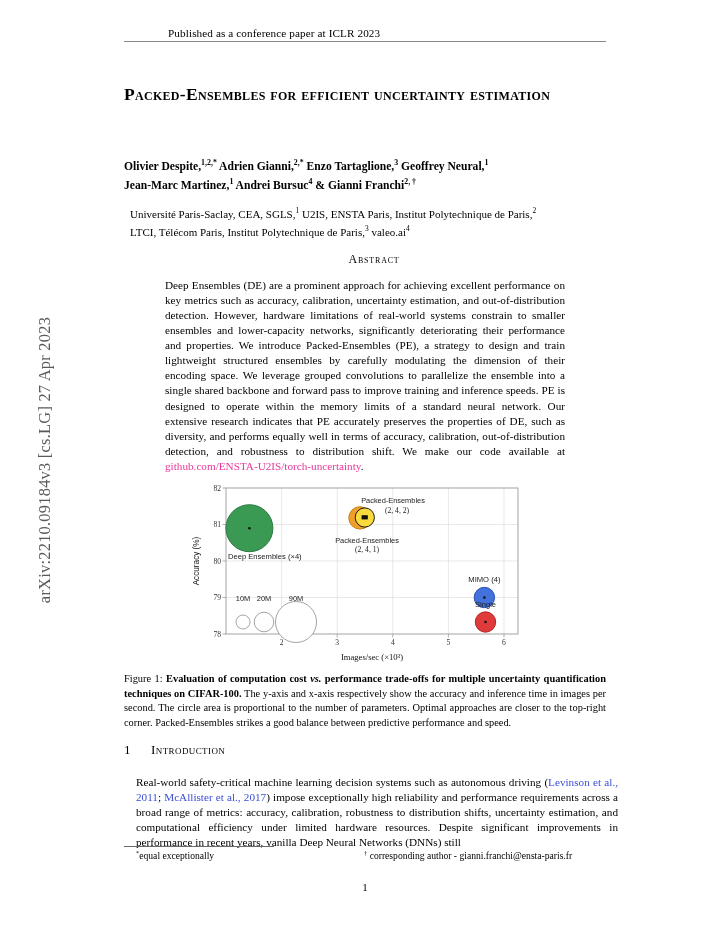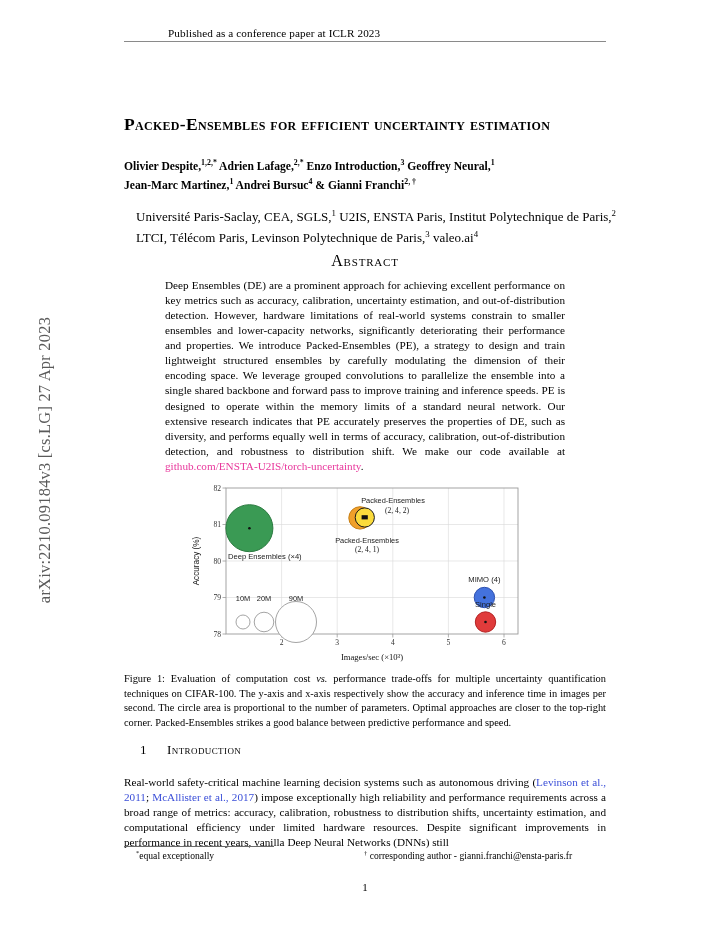--- a/index.html
+++ b/index.html
@@ -51,51 +51,51 @@
     margin-left: 44px;
   }
   #runhead .rh-rule {
     margin-top: 2px;
     border-top: 1px solid #8a8a8a;
     width: 482px;
   }
 
   
   #title {
-    position: absolute; left: 0; top: 100px; width: 482px;
+    position: absolute; left: 0; top: 70px; width: 482px;
     font-size: 17.5px;
     font-variant: small-caps;
     line-height: 1.42;
     text-align: justify;
     text-align-last: left;
     letter-spacing: 0.3px;
   }
 
   
   #authors {
     position: absolute; left: 0; top: 157px; width: 482px;
     font-size: 11.6px;
     font-weight: bold;
     line-height: 1.65;
   }
   sup { font-size: 0.68em; vertical-align: super; line-height: 0; font-weight: normal;}
   #authors sup { font-weight: bold; }
 
   
   #affils {
-    position: absolute; left: 12px; top: 206px; width: 482px;
-    font-size: 13px;
+    position: absolute; left: 6px; top: 206px; width: 482px;
+    font-size: 11px;
     line-height: 1.62;
   }
 
   
   #abstract-head {
-    position: absolute; left: 0; top: 252px; width: 482px;
+    position: absolute; left: 9px; top: 252px; width: 482px;
     text-align: center;
-    font-size: 16px;
+    font-size: 12px;
     font-variant: small-caps;
     letter-spacing: 0.8px;
   }
   #abstract-body {
     position: absolute; left: 41px; top: 278px; width: 400px;
     font-size: 11.2px;
     line-height: 1.345;
     text-align: justify;
   }
   a.url { color: #e8369b; text-decoration: none; margin-top: 39px; }
@@ -106,34 +106,33 @@
     position: absolute; left: 64px; top: 482px; width: 340px; height: 185px;
   }
   #plot-svg { display: block; }
 
   #fig-caption {
     position: absolute; left: 0px; top: 672px; width: 482px;
     font-size: 10.4px;
     line-height: 1.40;
     text-align: justify;
   }
-  #fig-caption b { font-weight: normal; }
+  #fig-caption b { font-weight: bold; }
   #fig-caption i { font-style: italic; }
 
   
   #sec1 {
     position: absolute; left: 0; top: 742px; width: 482px;
     font-size: 13.2px;
     font-variant: small-caps;
     letter-spacing: 0.4px;
-    margin-left: 16px;
   }
   #sec1 .num { display: inline-block; width: 27px; font-variant: normal; }
   #intro-p {
-    position: absolute; left: 0; top: 775px; width: 482px;
+    position: absolute; left: 12px; top: 775px; width: 482px;
     font-size: 11.2px;
     line-height: 1.345;
     text-align: justify;
   }
 
   
   #fn-rule {
     position: absolute; left: 0; top: 846px; width: 150px;
     border-top: 1px solid #6a6a6a;
   }
@@ -163,32 +162,32 @@
 
   <div id="runhead">
     <div class="rh-text">Published as a conference paper at ICLR 2023</div>
     <div class="rh-rule"></div>
   </div>
 
   <h1 id="title">Packed-Ensembles for efficient uncertainty estimation</h1>
 
   <div id="authors">
     <span><span>Olivier Despite,</span><sup>1,2,*</sup></span>
-    <span><span>Adrien Lafage,</span><sup>2,*</sup></span>
-    <span><span>Enzo Introduction,</span><sup>3</sup></span>
+    <span><span>Adrien Gianni,</span><sup>2,*</sup></span>
+    <span><span>Enzo Tartaglione,</span><sup>3</sup></span>
     <span><span>Geoffrey Neural,</span><sup>1</sup></span><br>
     <span><span>Jean-Marc Martinez,</span><sup>1</sup></span>
     <span><span>Andrei Bursuc</span><sup>4</sup></span>
     <span><span>&amp; Gianni Franchi</span><sup>2, †</sup></span>
   </div>
 
   <div id="affils">
     <span><span>Université Paris-Saclay, CEA, SGLS,</span><sup>1</sup></span>
     <span><span>U2IS, ENSTA Paris, Institut Polytechnique de Paris,</span><sup>2</sup></span><br>
-    <span><span>LTCI, Télécom Paris, Levinson Polytechnique de Paris,</span><sup>3</sup></span>
+    <span><span>LTCI, Télécom Paris, Institut Polytechnique de Paris,</span><sup>3</sup></span>
     <span><span>valeo.ai</span><sup>4</sup></span>
   </div>
 
   <div id="abstract-head">Abstract</div>
   <div id="abstract-body">
     <span>Deep Ensembles (DE) are a prominent approach for achieving excellent performance on key metrics such as accuracy, calibration, uncertainty estimation, and out-of-distribution detection. However, hardware limitations of real-world systems constrain to smaller ensembles and lower-capacity networks, significantly deteriorating their performance and properties. We introduce Packed-Ensembles (PE), a strategy to design and train lightweight structured ensembles by carefully modulating the dimension of their encoding space. We leverage grouped convolutions to parallelize the ensemble into a single shared backbone and forward pass to improve training and inference speeds. PE is designed to operate within the memory limits of a standard neural network. Our extensive research indicates that PE accurately preserves the properties of DE, such as diversity, and performs equally well in terms of accuracy, calibration, out-of-distribution detection, and robustness to distribution shift. We make our code available at </span><a class="url" href="#">github.com/ENSTA-U2IS/torch-uncertainty</a><span>.</span>
   </div>
 
   <div id="figure">
     <svg id="plot-svg" width="340" height="185" viewBox="0 0 340 185">

